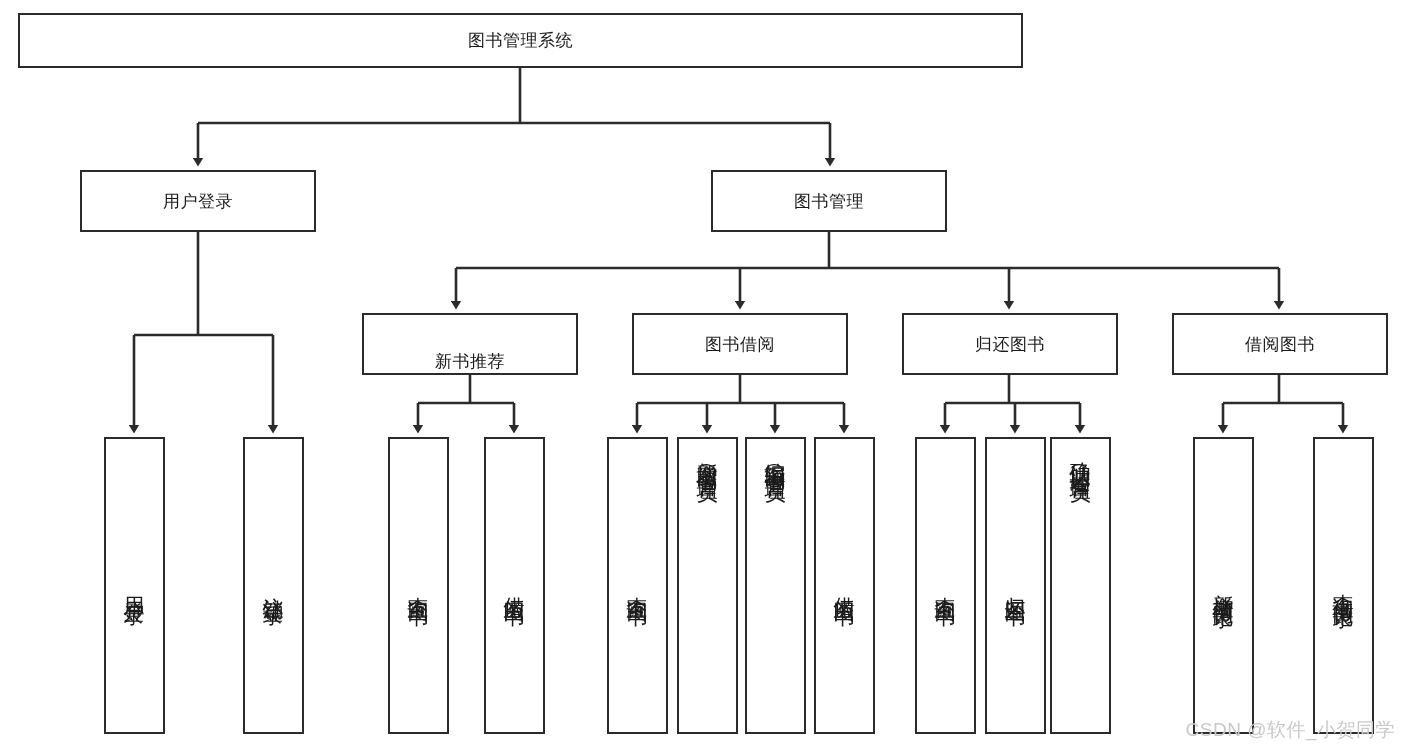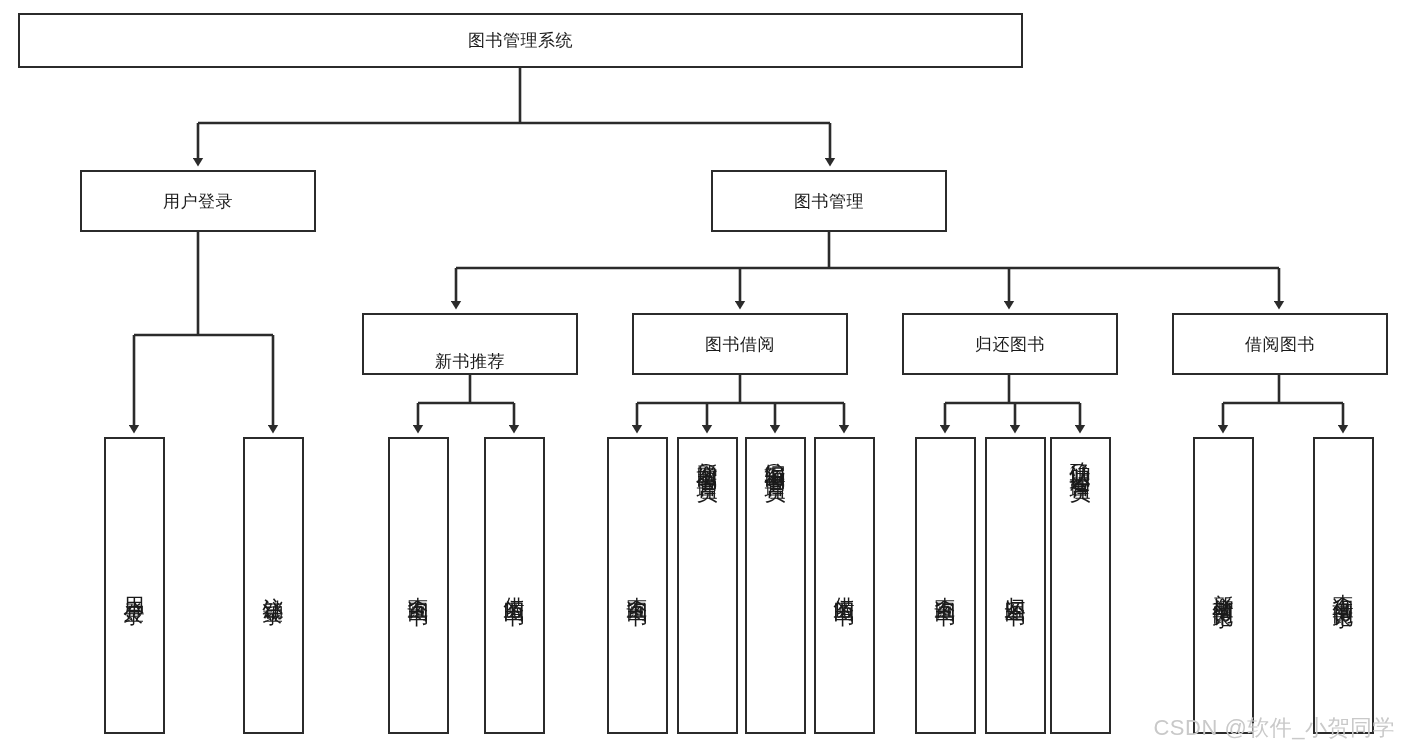--- a/index.html
+++ b/index.html
@@ -53,21 +53,21 @@
   .node-box.vertical.top-aligned {
     justify-content: flex-start;
   }
   .node-label {
     display: block;
   }
   #watermark {
     position: absolute;
     right: 10px;
     bottom: 4px;
-    font-size: 22px;
+    font-size: 19px;
     color: #c9c9c9;
     letter-spacing: 0.5px;
     white-space: nowrap;
     pointer-events: none;
   }
 </style>
 </head>
 <body>
 
 <div id="diagram-root">

